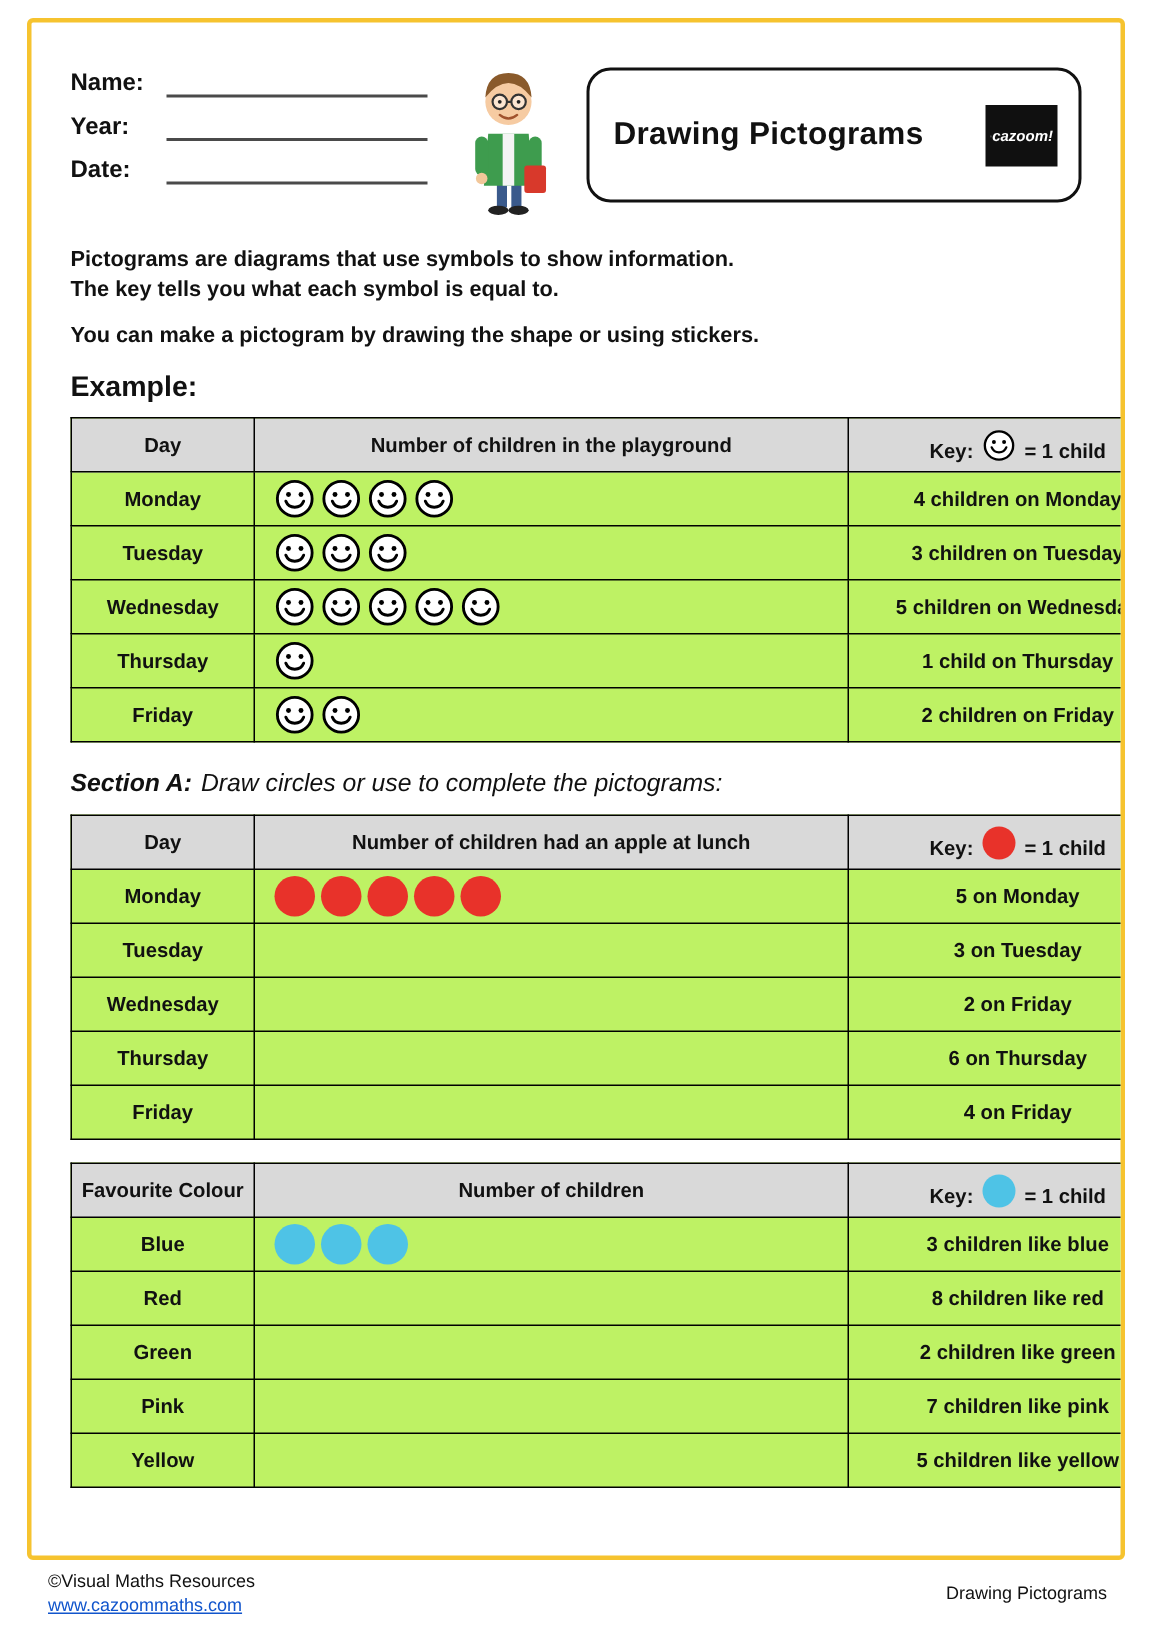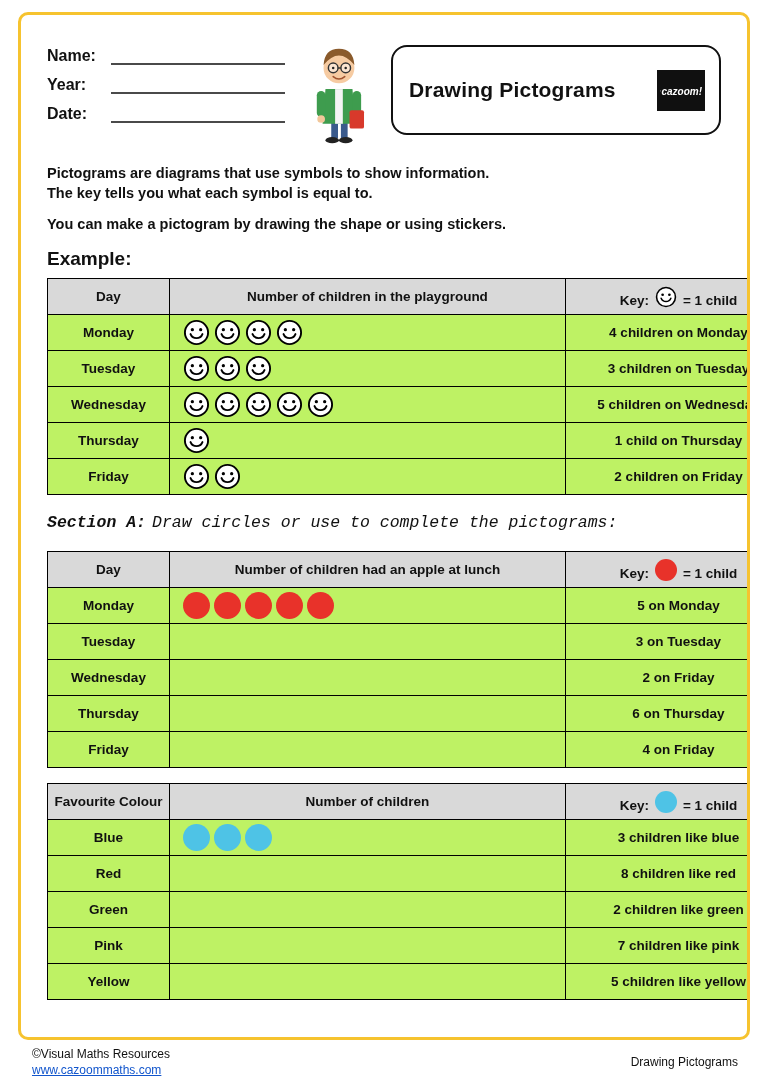--- a/index.html
+++ b/index.html
@@ -1,21 +1,21 @@
 <!DOCTYPE html>
 <html style="--page-border: #f6c32f; --table-header-bg: #d9d9d9; --link-blue: #1155cc;"><head>
 <meta charset="utf-8">
 <style>
   * { margin:0; padding:0; box-sizing:border-box; }
   html,body { width:768px; height:1086px; background:#ffffff; font-family:"Liberation Sans",sans-serif; color:#111; }
   body { position:relative; overflow:hidden; }
 
   .sheet {
     position:absolute; left:18px; top:12px; width:732px; height:1028px;
-    border:3px solid var(--page-border,#f6c32f); border-radius:10px;
+    border:3px solid var(--page-border,#f6c32f); border-radius:4px;
     background:#fff; padding:24px 26px 4px 26px; overflow:hidden;
   }
 
   
   .header { display:flex; align-items:flex-start; gap:14px; margin-bottom:14px; height:110px; }
   .fields { width:238px; padding-top:8px; }
   .field { display:flex; align-items:flex-end; margin-bottom:11px; }
   .field-label { font-weight:bold; font-size:16px; width:58px; }
   .field-line { flex:1; border-bottom:2px solid #4a4a4a; height:16px; margin-left:6px; }
   .teacher { width:78px; display:flex; justify-content:center; }
@@ -43,21 +43,21 @@
   .col-day  { width:122px; }
   .col-key  { width:226px; }
   td.col-sym { text-align:left; padding-left:13px; }
   .sym { width:27px; height:27px; display:inline-block; vertical-align:middle; margin-right:4px; }
   .dot { border-radius:50%; }
   .keywrap { display:inline-flex; align-items:flex-end; gap:6px; }
   .key-icon-slot { display:inline-flex; }
   .key-icon-slot .sym { width:22px; height:22px; margin:0; }
 
   
-  .section-line { font-family:Liberation Mono, monospace; font-style:italic; font-size:16.5px; margin:18px 0 19px; }
+  .section-line { font-family:Liberation Sans, sans-serif; font-style:italic; font-size:16.5px; margin:18px 0 11px; }
   .section-line .sec-label { font-weight:bold; margin-right:6px; }
 
   .gap { height:15px; }
 
   
   .footer {
     position:absolute; left:32px; right:30px; top:1046px;
     display:flex; justify-content:space-between; align-items:center;
   }
   .footer-left { font-size:12px; line-height:1.35; }

